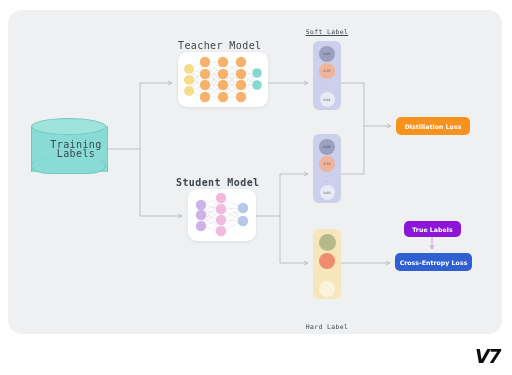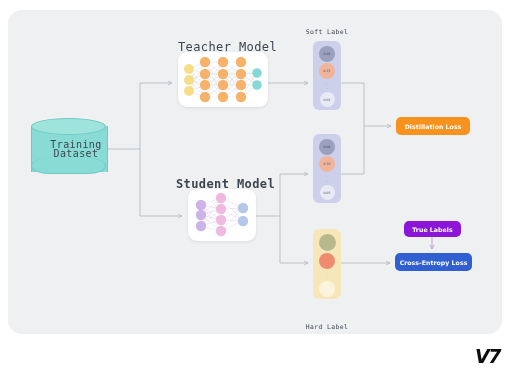--- a/index.html
+++ b/index.html
@@ -42,37 +42,37 @@
     text-align:center;font-size:10px;line-height:9px;color:#3d4650;
     letter-spacing:.4px;
   }
 
   
   .modelcard{position:absolute;background:#ffffff;border-radius:9px;
     box-shadow:0 1px 3px rgba(40,50,70,.10);}
   .teacher-card{left:178px;top:52px;width:90px;height:55px;}
   .student-card{left:188px;top:189px;width:68px;height:52px;}
   .model-title{
-    position:absolute;text-align:center;font-size:12px;color:#3d4650;
+    position:absolute;font-size:10px;color:#3d4650;
     letter-spacing:.4px;white-space:nowrap;
   }
   .teacher-title{left:178px;top:40px;width:90px;}
   .student-title{left:176px;top:177px;width:92px;font-weight:bold;}
 
   
   .strip{position:absolute;border-radius:6px;}
   .strip-soft{background:#ccd0ea;}
   .strip-hard{background:#f6e7bb;}
   .soft1{left:313px;top:41px;width:28px;height:69px;}
   .soft2{left:313px;top:134px;width:28px;height:69px;}
   .hard1{left:313px;top:229px;width:28px;height:70px;}
 
   .dotlabel{position:absolute;width:100%;text-align:center;font-size:6.4px;
     color:#3d4650;letter-spacing:.4px;white-space:nowrap;}
-  .soft-caption{left:288px;top:28px;width:78px;}
+  .soft-caption{left:288px;top:28px;width:78px;text-decoration:underline;}
   .hard-caption{left:288px;top:323px;width:78px;}
 
   .node{
     position:absolute;border-radius:50%;display:flex;align-items:center;
     justify-content:center;font-size:3.1px;color:#46505c;font-family:"DejaVu Sans", sans-serif;
   }
   .vdots{position:absolute;width:100%;text-align:center;color:#7b84a8;
     font-size:4px;line-height:4.5px;font-family:"DejaVu Sans", sans-serif;}
 
   
@@ -132,21 +132,21 @@
 
     <path d="M432,237 L432,249" fill="none" stroke="#c09ad8" stroke-width="0.9" marker-end="url(#ahp)"></path>
   </svg>
 
   <div class="cyl">
     <div class="cyl-body"></div>
     <div class="cyl-bot"></div>
     <div class="cyl-top"></div>
     <div class="cyl-label">
       <div>Training</div>
-      <div>Dataset</div>
+      <div>Labels</div>
     </div>
   </div>
 
   <div class="model-title teacher-title">Teacher Model</div>
   <div class="modelcard teacher-card">
     <svg width="90" height="55" viewBox="0 0 90 55">
       <g stroke="#c9ccd2" stroke-width="0.35" fill="none" opacity="0.95">
         <path d="M11,17 L27,10 M11,17 L27,22 M11,17 L27,33 M11,17 L27,45
                  M11,28 L27,10 M11,28 L27,22 M11,28 L27,33 M11,28 L27,45
                  M11,39 L27,10 M11,39 L27,22 M11,39 L27,33 M11,39 L27,45"></path>

